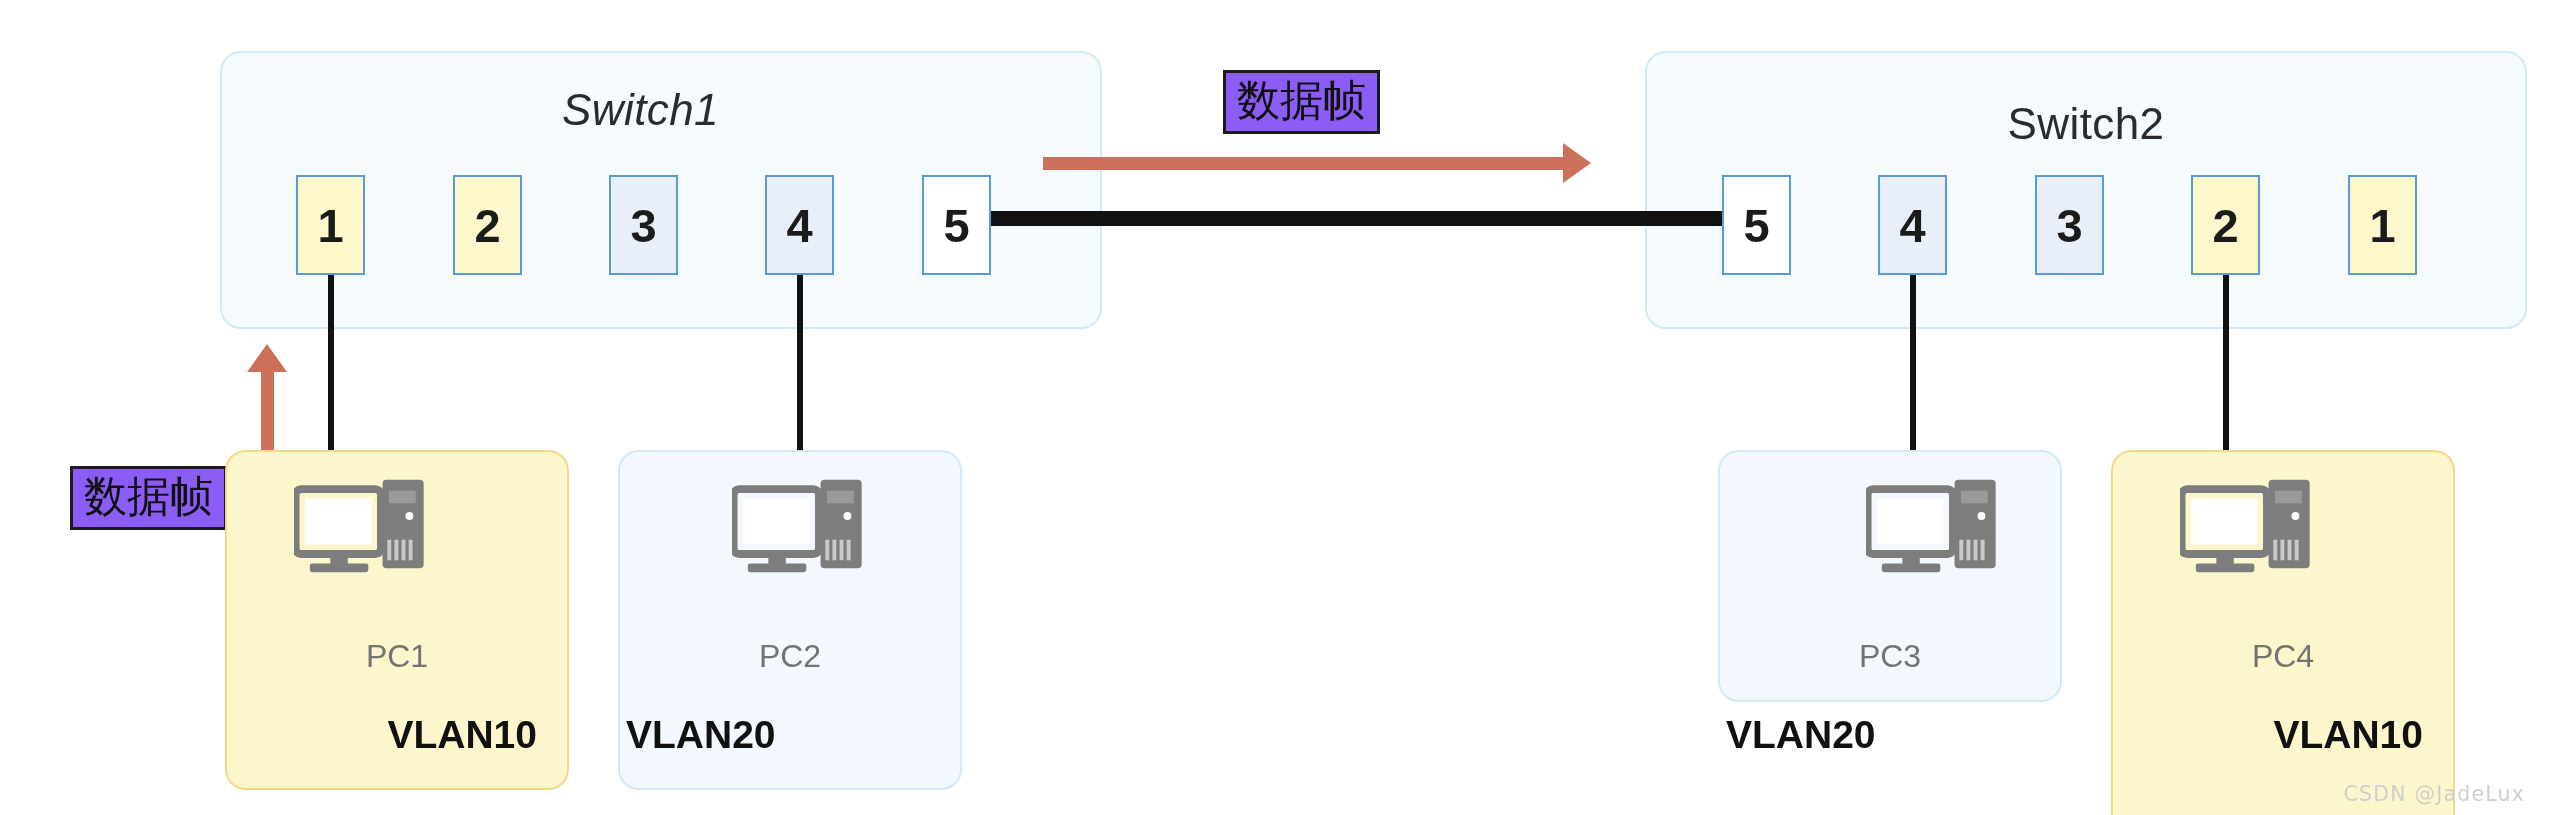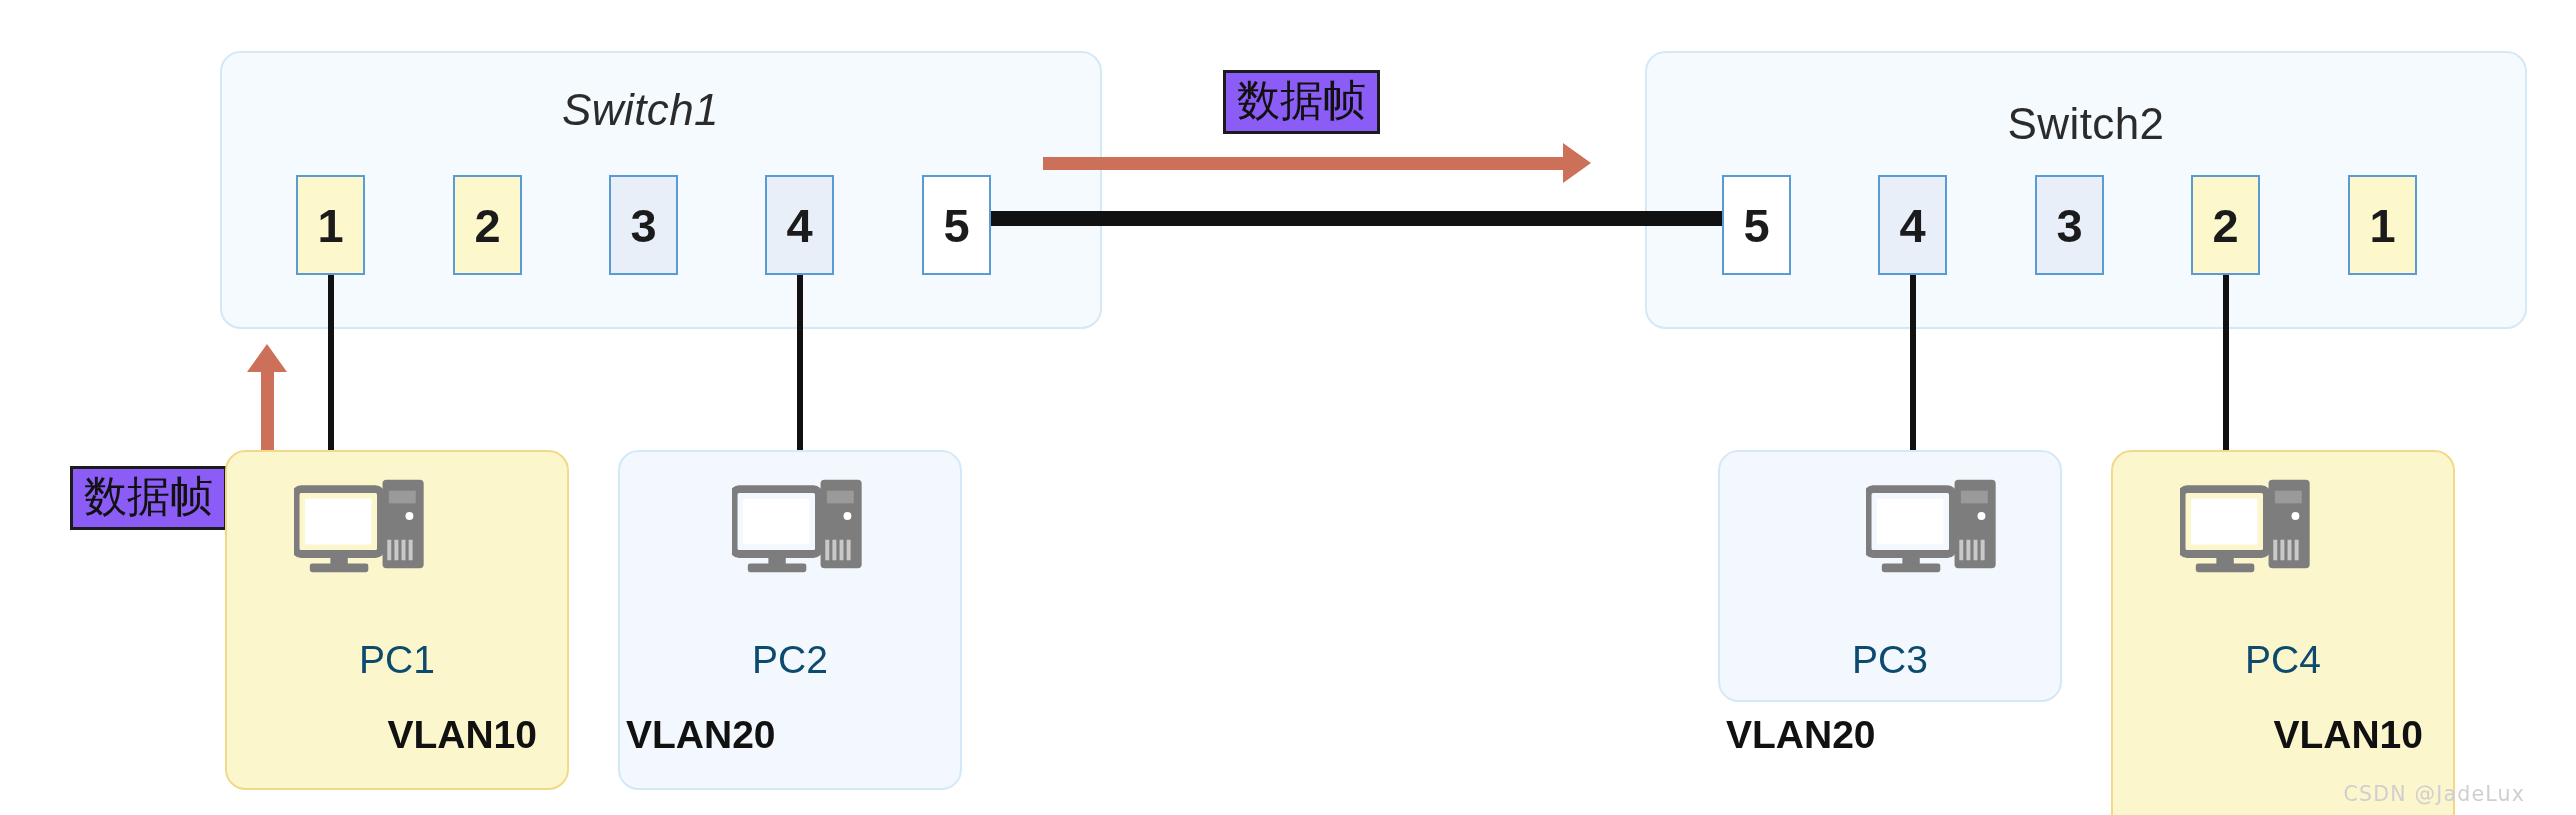--- a/index.html
+++ b/index.html
@@ -132,22 +132,22 @@
   .pc-icon {
     position: absolute;
     width: 136px;
     height: 95px;
   }
   .pc-name {
     position: absolute;
     left: 0;
     right: 0;
     text-align: center;
-    font-size: 39px;
-    color: #0c4a6e;
+    font-size: 32px;
+    color: #737373;
     font-weight: 400;
   }
   .pc-vlan {
     position: absolute;
     font-size: 39px;
     font-weight: 700;
     color: #111111;
   }
   .pc-vlan.right { right: 30px; }
   .pc-vlan.left  { left: 6px; }

